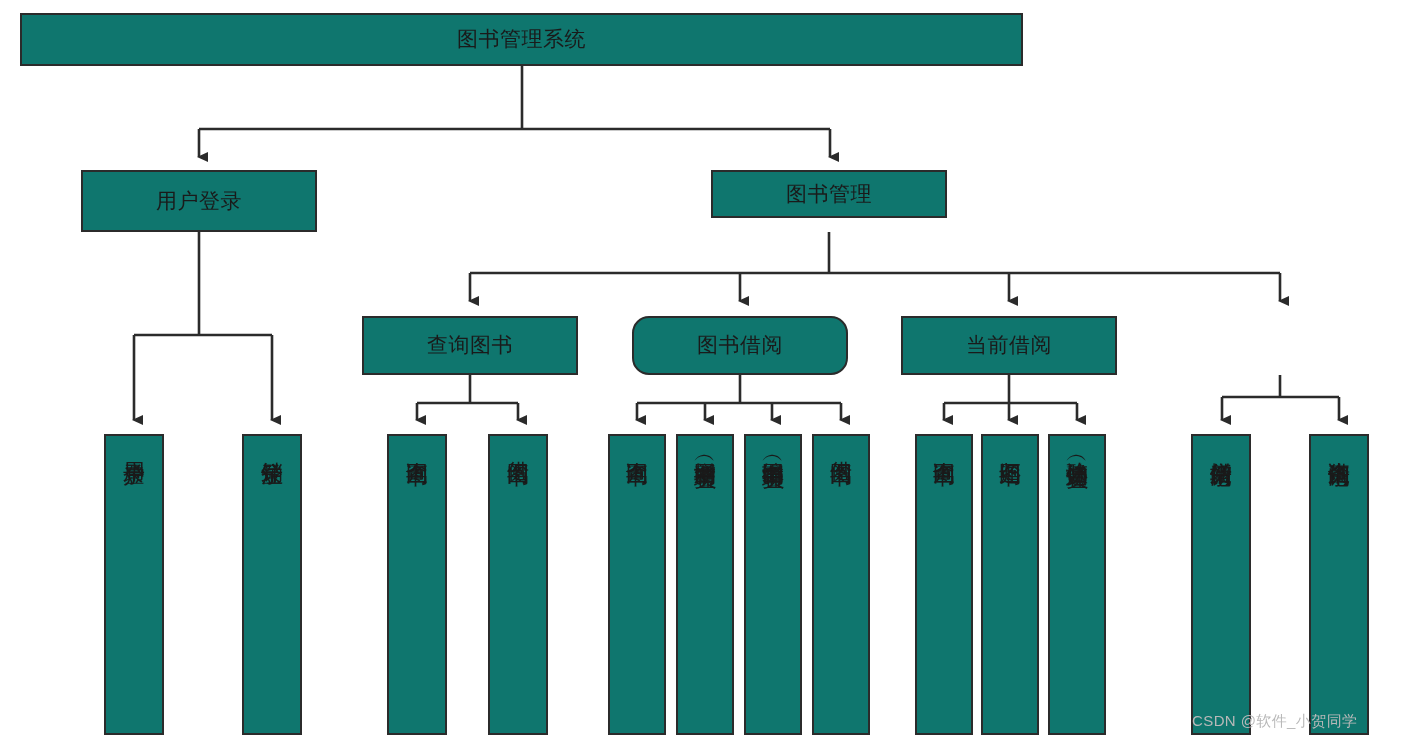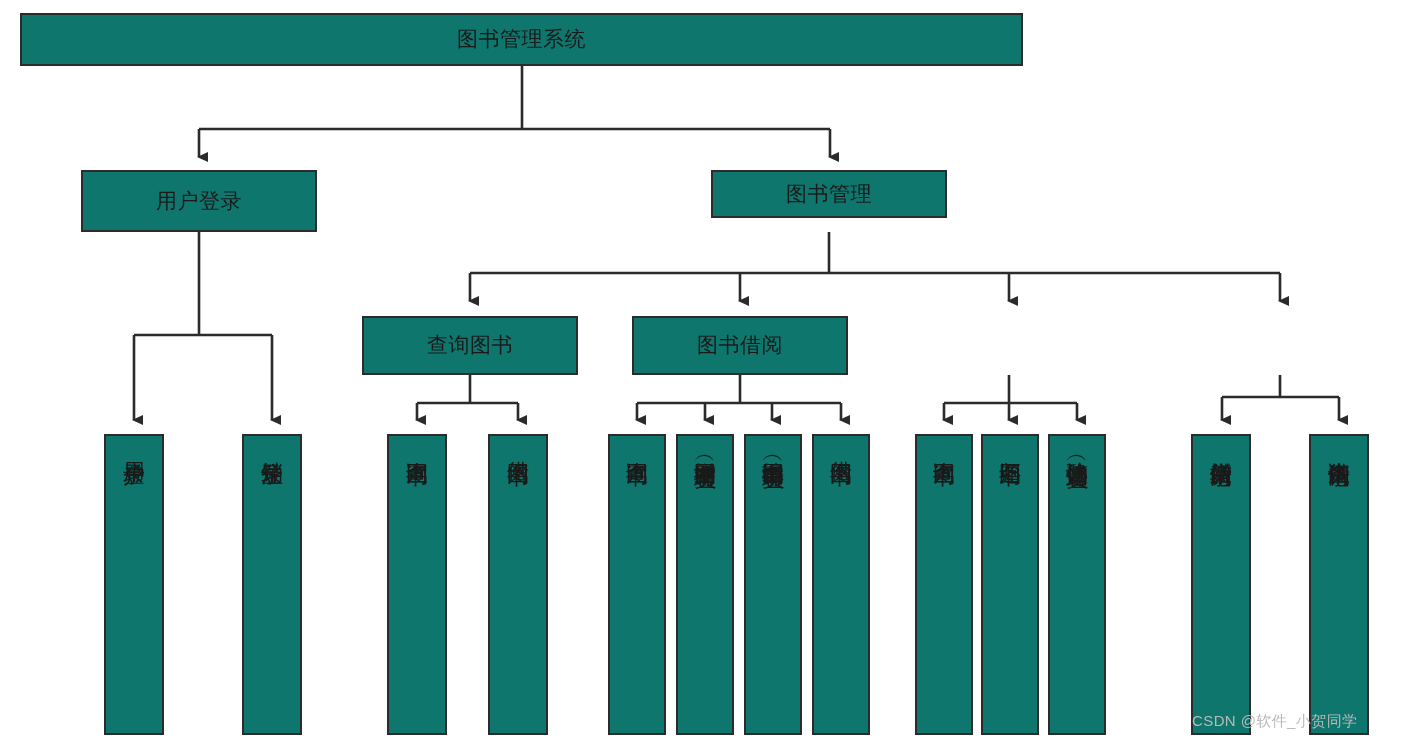--- a/index.html
+++ b/index.html
@@ -137,24 +137,27 @@
   </div>
 
   <div class="node horiz" style="left:711px; top:170px; width:236px; height:48px;">
     <span class="node-label">图书管理</span>
   </div>
 
   <div class="node horiz" style="left:362px; top:316px; width:216px; height:59px;">
     <span class="node-label">查询图书</span>
   </div>
 
-  <div class="node horiz" style="left:632px; top:316px; width:216px; height:59px;">
+  <div class="node horiz" style="left:632px; top:316px; width:216px; height:59px;border-radius:17px;">
     <span class="node-label">图书借阅</span>
   </div>
 
+  <div class="node horiz" style="left:901px; top:316px; width:216px; height:59px;">
+    <span class="node-label">当前借阅</span>
+  </div>
 
 
   <div class="node vert" style="left:104px; top:434px; width:60px; height:301px;">
     <span class="node-label">用户登录</span>
   </div>
 
   <div class="node vert" style="left:242px; top:434px; width:60px; height:301px;">
     <span class="node-label">注销登录</span>
   </div>
 

